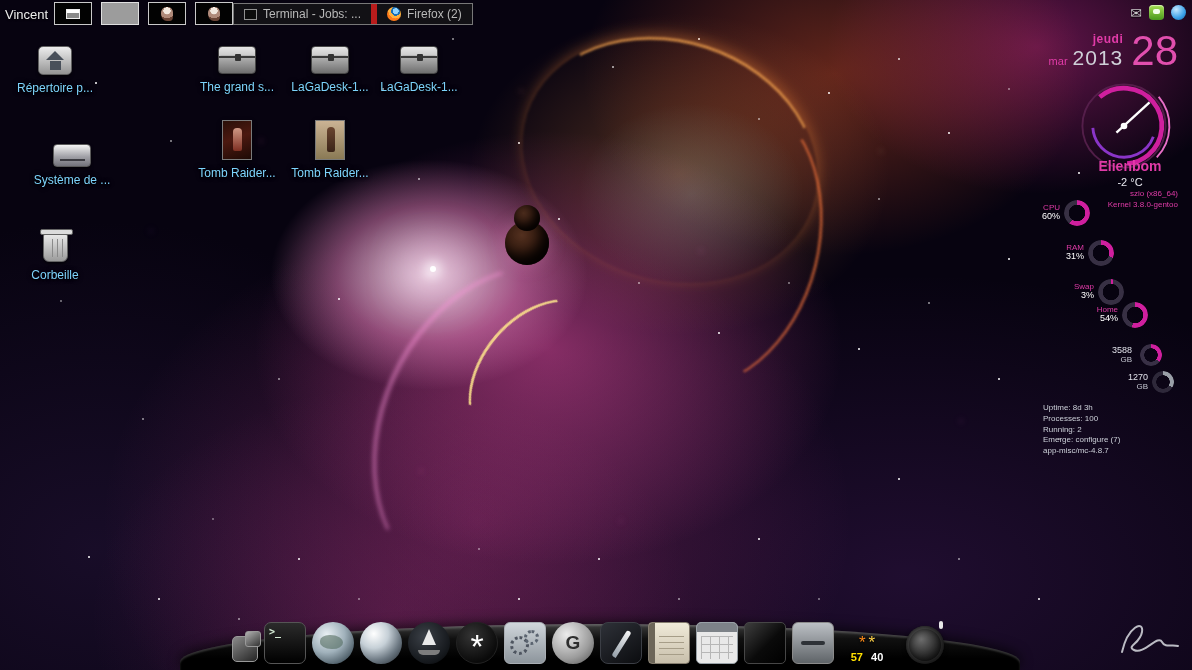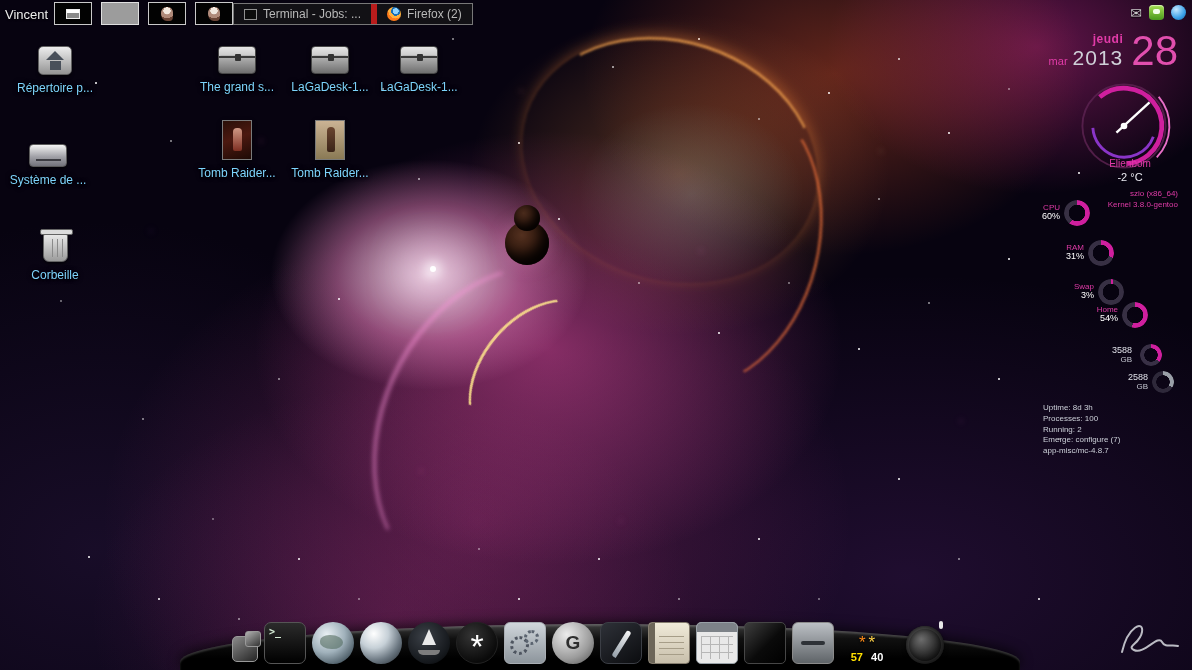--- a/index.html
+++ b/index.html
@@ -84,21 +84,21 @@
               box-shadow:inset 0 1px 1px rgba(255,255,255,.6); cursor:pointer; position:relative; }
   .tr-green::after { content:""; position:absolute; left:4px; top:4px; width:7px; height:5px;
               background:#f2ffe8; border-radius:2px; }
   .tr-blue { width:15px; height:15px; border-radius:50%; cursor:pointer;
              background:radial-gradient(circle at 35% 30%, #c4e8ff, #3aa0e8 60%, #15619f); }
   
   .di { position:absolute; width:92px; display:flex; flex-direction:column; align-items:center;
         background:none; border:none; padding:0; cursor:pointer; font-family:"Liberation Sans",sans-serif; }
   .dlabel { margin-top:6px; font-size:12px; color:#7dd3fc; text-shadow:0 1px 2px #000, 0 0 5px #000; white-space:nowrap; }
   .di-home  { left:9px;  top:46px; }
-  .di-drive { left:2px;  top:138px; }
+  .di-drive { left:26px;  top:138px; }
   .di-trash { left:9px;  top:228px; }
   .di-chest1{ left:191px; top:46px; }
   .di-chest2{ left:284px; top:46px; }
   .di-chest3{ left:373px; top:46px; }
   .di-tomb1 { left:191px; top:120px; }
   .di-tomb2 { left:284px; top:120px; }
   .ic-home { position:relative; width:34px; height:29px; border-radius:5px; border:1px solid #606060;
              background:linear-gradient(#ededed,#949494); box-shadow:0 2px 3px rgba(0,0,0,.55); }
   .ic-home::before { content:""; position:absolute; left:7px; top:4px; border-left:9px solid transparent;
              border-right:9px solid transparent; border-bottom:9px solid #49505a; }
@@ -129,21 +129,21 @@
   
   .ck-date { position:absolute; right:14px; top:32px; display:flex; gap:8px; align-items:flex-start; }
   .ck-wm { text-align:right; }
   .ck-weekday { color:#e13ba8; font-size:12px; font-weight:bold; letter-spacing:.5px; }
   .ck-mrow { display:flex; align-items:baseline; gap:5px; justify-content:flex-end; }
   .ck-month { color:#e13ba8; font-size:11px; }
   .ck-year { color:#cfd0d8; font-size:21px; letter-spacing:1px; }
   .ck-day { color:#e14fae; font-size:42px; line-height:.9; }
   .ck-clock { position:absolute; right:16px; top:74px; }
   .ck-station-box { position:absolute; right:26px; top:158px; width:72px; text-align:center; line-height:1.25; }
-  .ck-station { color:#e13ba8; font-size:10px; }
+  .ck-station { color:#e13ba8; font-size:14px;font-weight:bold; }
   .ck-temp { color:#e9e9f0; font-size:11px; }
   .ck-sys { position:absolute; right:14px; top:189px; text-align:right; color:#e13ba8; font-size:8px; line-height:1.35; }
   .meter { position:absolute; display:flex; align-items:center; gap:4px; }
   .m-txt { text-align:right; line-height:1.1; }
   .m-label { color:#e13ba8; font-size:8px; }
   .m-val { color:#fff; font-size:9px; }
   .ring { width:26px; height:26px; border-radius:50%;
           -webkit-mask:radial-gradient(circle, transparent 0 8px, #000 8.5px);
           mask:radial-gradient(circle, transparent 0 8px, #000 8.5px); }
   .ring.sm { width:22px; height:22px;
@@ -368,21 +368,21 @@
 </div>
 <div class="meter ds1">
   <div class="d-txt">
     <span>3588</span>
     <span class="d-unit">GB</span>
   </div>
   <div class="ring sm" style="background:conic-gradient(#cf1f9e 0deg 130deg, rgba(95,85,110,.55) 130deg 360deg)"></div>
 </div>
 <div class="meter ds2">
   <div class="d-txt">
-    <span>2588</span>
+    <span>1270</span>
     <span class="d-unit">GB</span>
   </div>
   <div class="ring sm" style="background:conic-gradient(#9aa0a8 0deg 120deg, rgba(75,70,88,.55) 120deg 360deg)"></div>
 </div>
 
 <div class="ck-stats">
   <div>Uptime: 8d 3h</div>
   <div>Processes: 100</div>
   <div>Running: 2</div>
   <div>Emerge: configure (7)</div>

